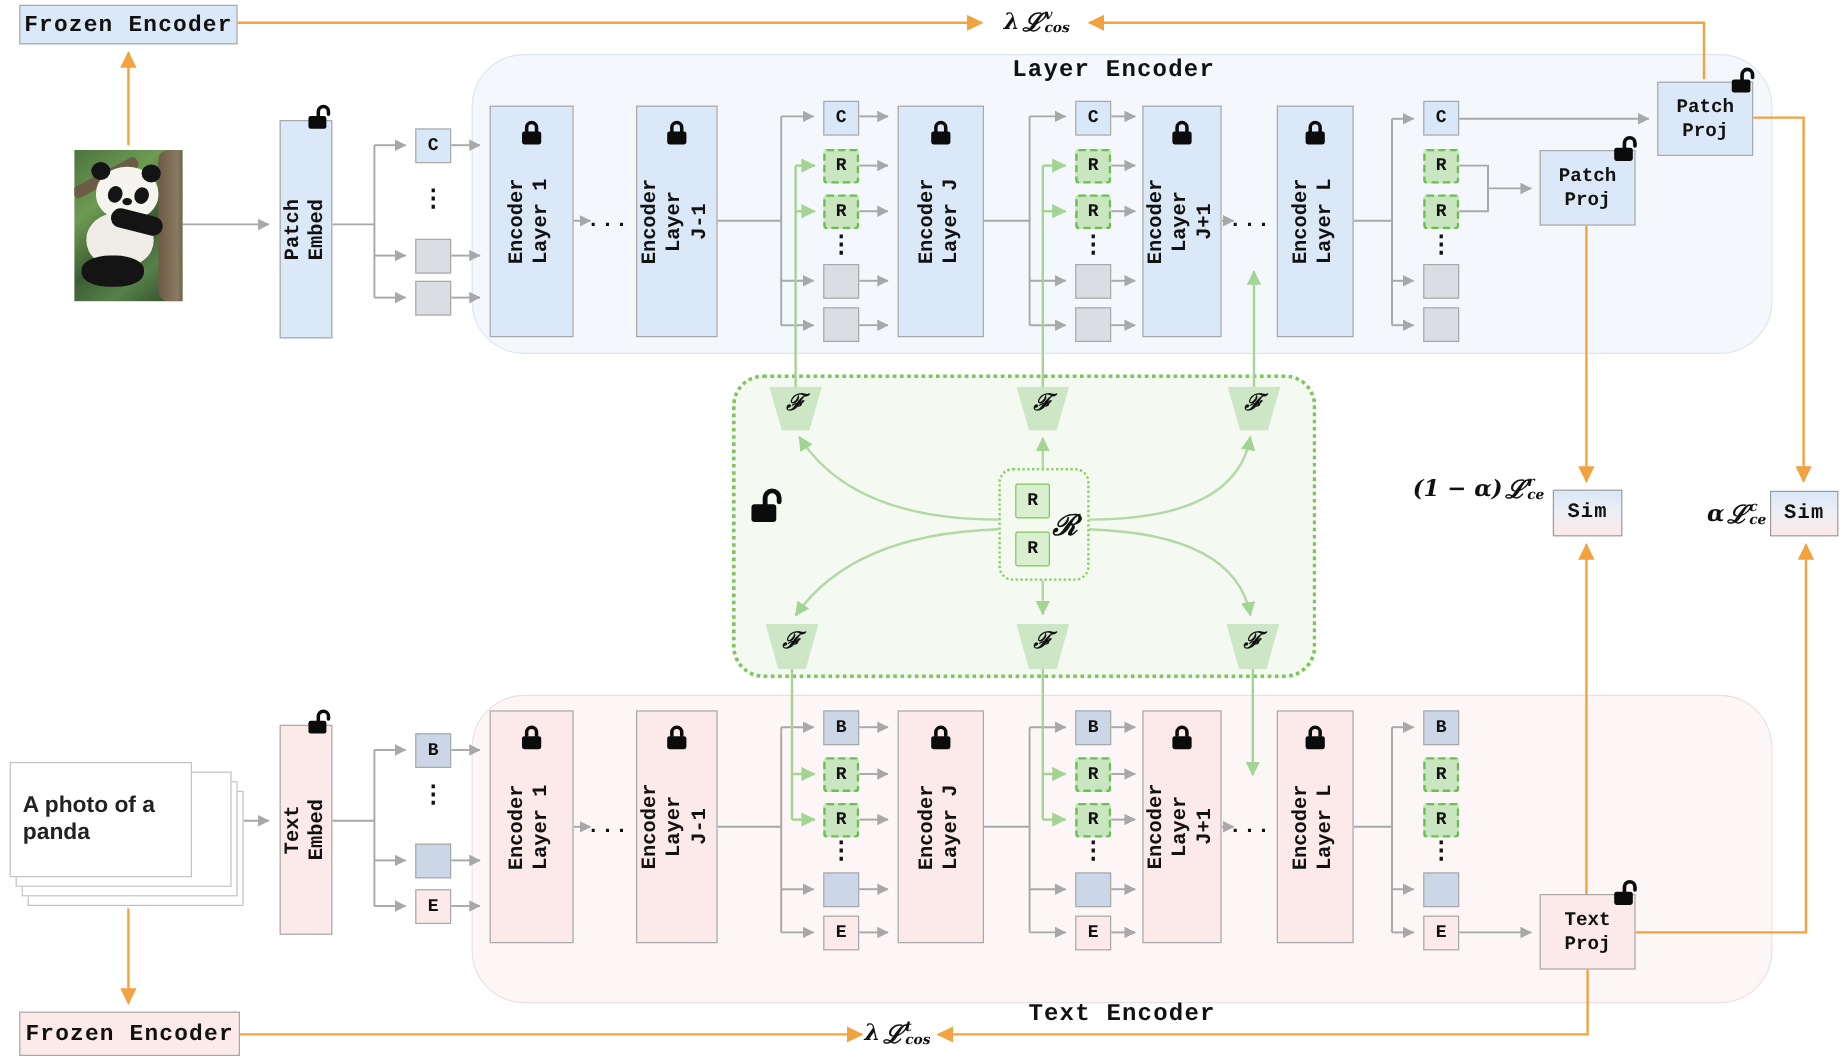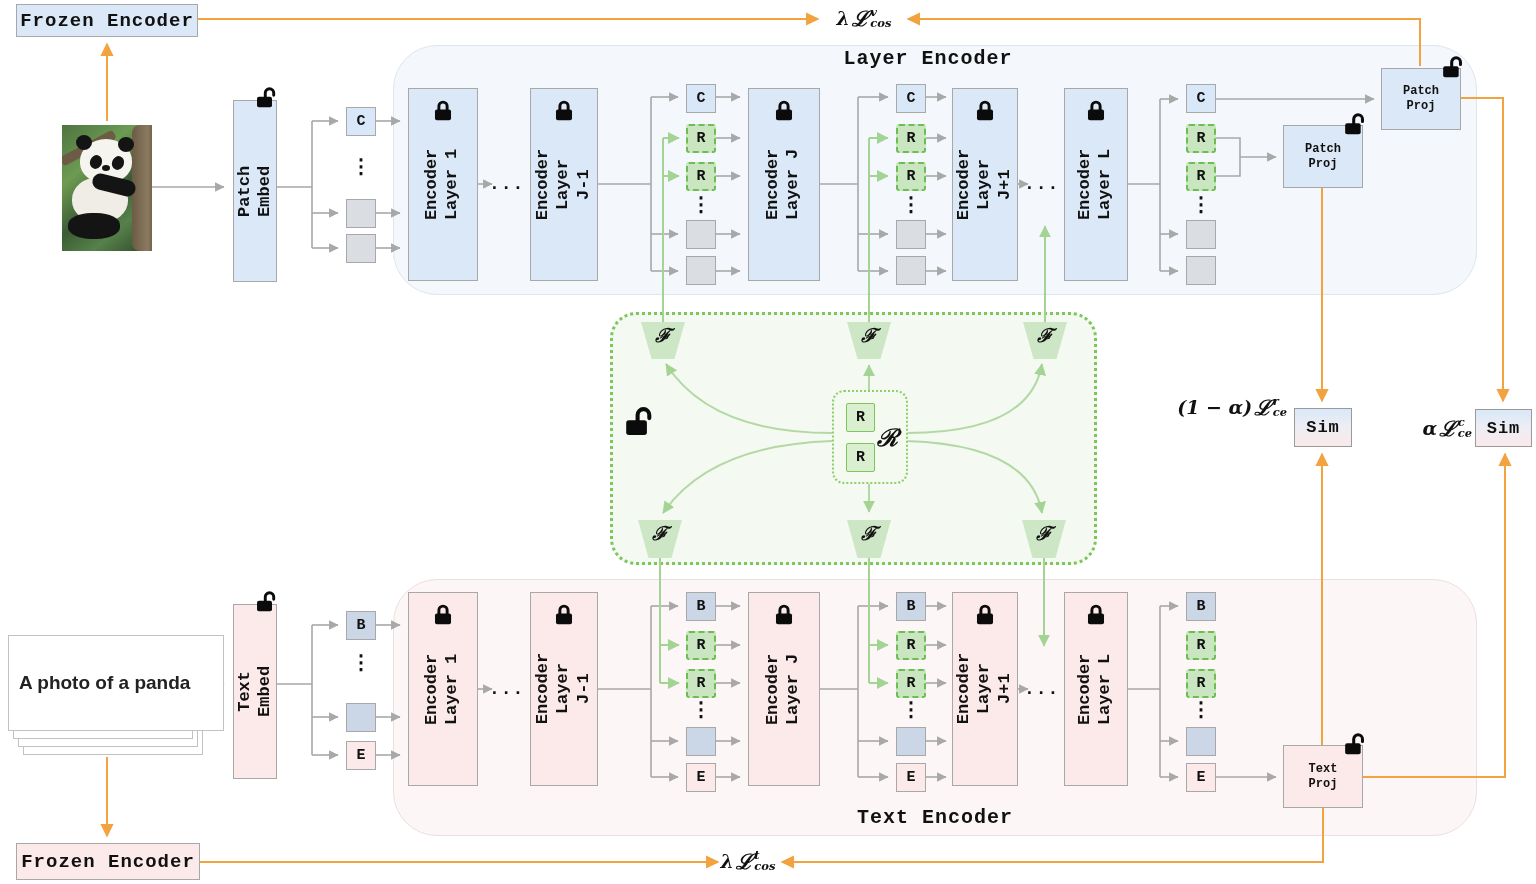--- a/index.html
+++ b/index.html
@@ -15,21 +15,21 @@
                 transform:translateX(-50%);white-space:nowrap;}
 
   
   .box{position:absolute;box-sizing:border-box;border:1.6px solid #a8a8a8;display:flex;
        align-items:center;justify-content:center;z-index:4;font-weight:bold;text-align:center;}
   .blue{background:#dbe8f7;}
   .pink{background:#fce9e9;}
   .frozen{font-size:19px;letter-spacing:1px;}
   .vlabel{transform:rotate(-90deg);white-space:pre-line;line-height:1.2;font-size:17px;
           font-weight:bold;text-align:center;}
-  .proj{font-size:12px;white-space:pre-line;line-height:1.25;}
+  .proj{font-size:16px;white-space:pre-line;line-height:1.25;}
   .sim{background:linear-gradient(180deg,#d9e8f8 0%,#edeef4 48%,#fbe9ea 100%);
        border:1.6px solid #9a9a9a;font-size:17px;letter-spacing:1px;}
 
   
   .token{position:absolute;box-sizing:border-box;width:30px;height:29px;border:1.5px solid #a8a8a8;
          display:flex;align-items:center;justify-content:center;font-size:15px;font-weight:bold;z-index:4;}
   .tok-c{background:#d9e8f8;}
   .tok-gray{background:#dadde2;}
   .tok-bgray{background:#cbd7e6;}
   .tok-e{background:#fce9e9;}
@@ -94,21 +94,21 @@
       <symbol id="lock-open" viewBox="0 0 24 24">
         <path d="M10.4,11 V7.3 a3.9,3.9 0 0 1 7.8,0 V9.4" fill="none" stroke="#0b0b0b" stroke-width="2.7" stroke-linecap="round"></path>
         <rect x="2.8" y="10.8" width="13.8" height="9.8" rx="1.8" fill="#0b0b0b"></rect>
       </symbol>
     </defs>
   </svg>
 
   <div class="outer img" style="left:393px;top:45px;width:1084px;height:250px;"></div>
   <div class="outer txt" style="left:393px;top:579px;width:1084px;height:257px;"></div>
   <div class="region-title" style="left:928px;top:47px;">Layer Encoder</div>
-  <div class="region-title" style="left:935px;top:806px;">Text Encoder</div>
+  <div class="region-title" style="left:935px;top:834px;">Text Encoder</div>
 
   <div class="adapter" style="left:610px;top:312px;width:487px;height:253px;"></div>
 
   <svg class="wires" width="1536" height="884">
     <defs>
       <marker id="ag" markerWidth="8" markerHeight="8" refX="5.6" refY="3" orient="auto">
         <path d="M0,0 L6,3 L0,6 z" fill="#a8a8a8"></path>
         </marker>
       <marker id="ao" markerWidth="9" markerHeight="9" refX="6.2" refY="3.4" orient="auto">
         <path d="M0,0 L7,3.4 L0,6.8 z" fill="#f2a340"></path>
@@ -349,21 +349,21 @@
   <div class="trap" style="left:1022px;top:520px;width:44px;height:38px;">ℱ</div>
 
   <div class="rbox" style="left:832px;top:390px;width:76px;height:94px;"></div>
   <div class="token tok-r-solid" style="left:846px;top:403px;width:29px;height:29px;">R</div>
   <div class="token tok-r-solid" style="left:846px;top:443px;width:29px;height:29px;">R</div>
   <div class="script-r" style="left:877px;top:420px;">ℛ</div>
 
   <div class="card" style="left:23px;top:659px;width:180px;height:96px;"></div>
   <div class="card" style="left:18px;top:651px;width:180px;height:96px;"></div>
   <div class="card" style="left:13px;top:643px;width:180px;height:96px;"></div>
-  <div class="card caption" style="left:8px;top:635px;width:216px;height:96px;">
+  <div class="card caption" style="left:8px;top:635px;width:152px;height:96px;">
     <span>A photo of a panda</span>
     </div>
 
   <div class="box pink frozen" style="left:16px;top:843px;width:184px;height:37px;">
     <span>Frozen Encoder</span>
     </div>
 
   <div class="box pink" style="left:233px;top:604px;width:44px;height:175px;">
     <span class="vlabel">Text Embed</span>
     </div>

